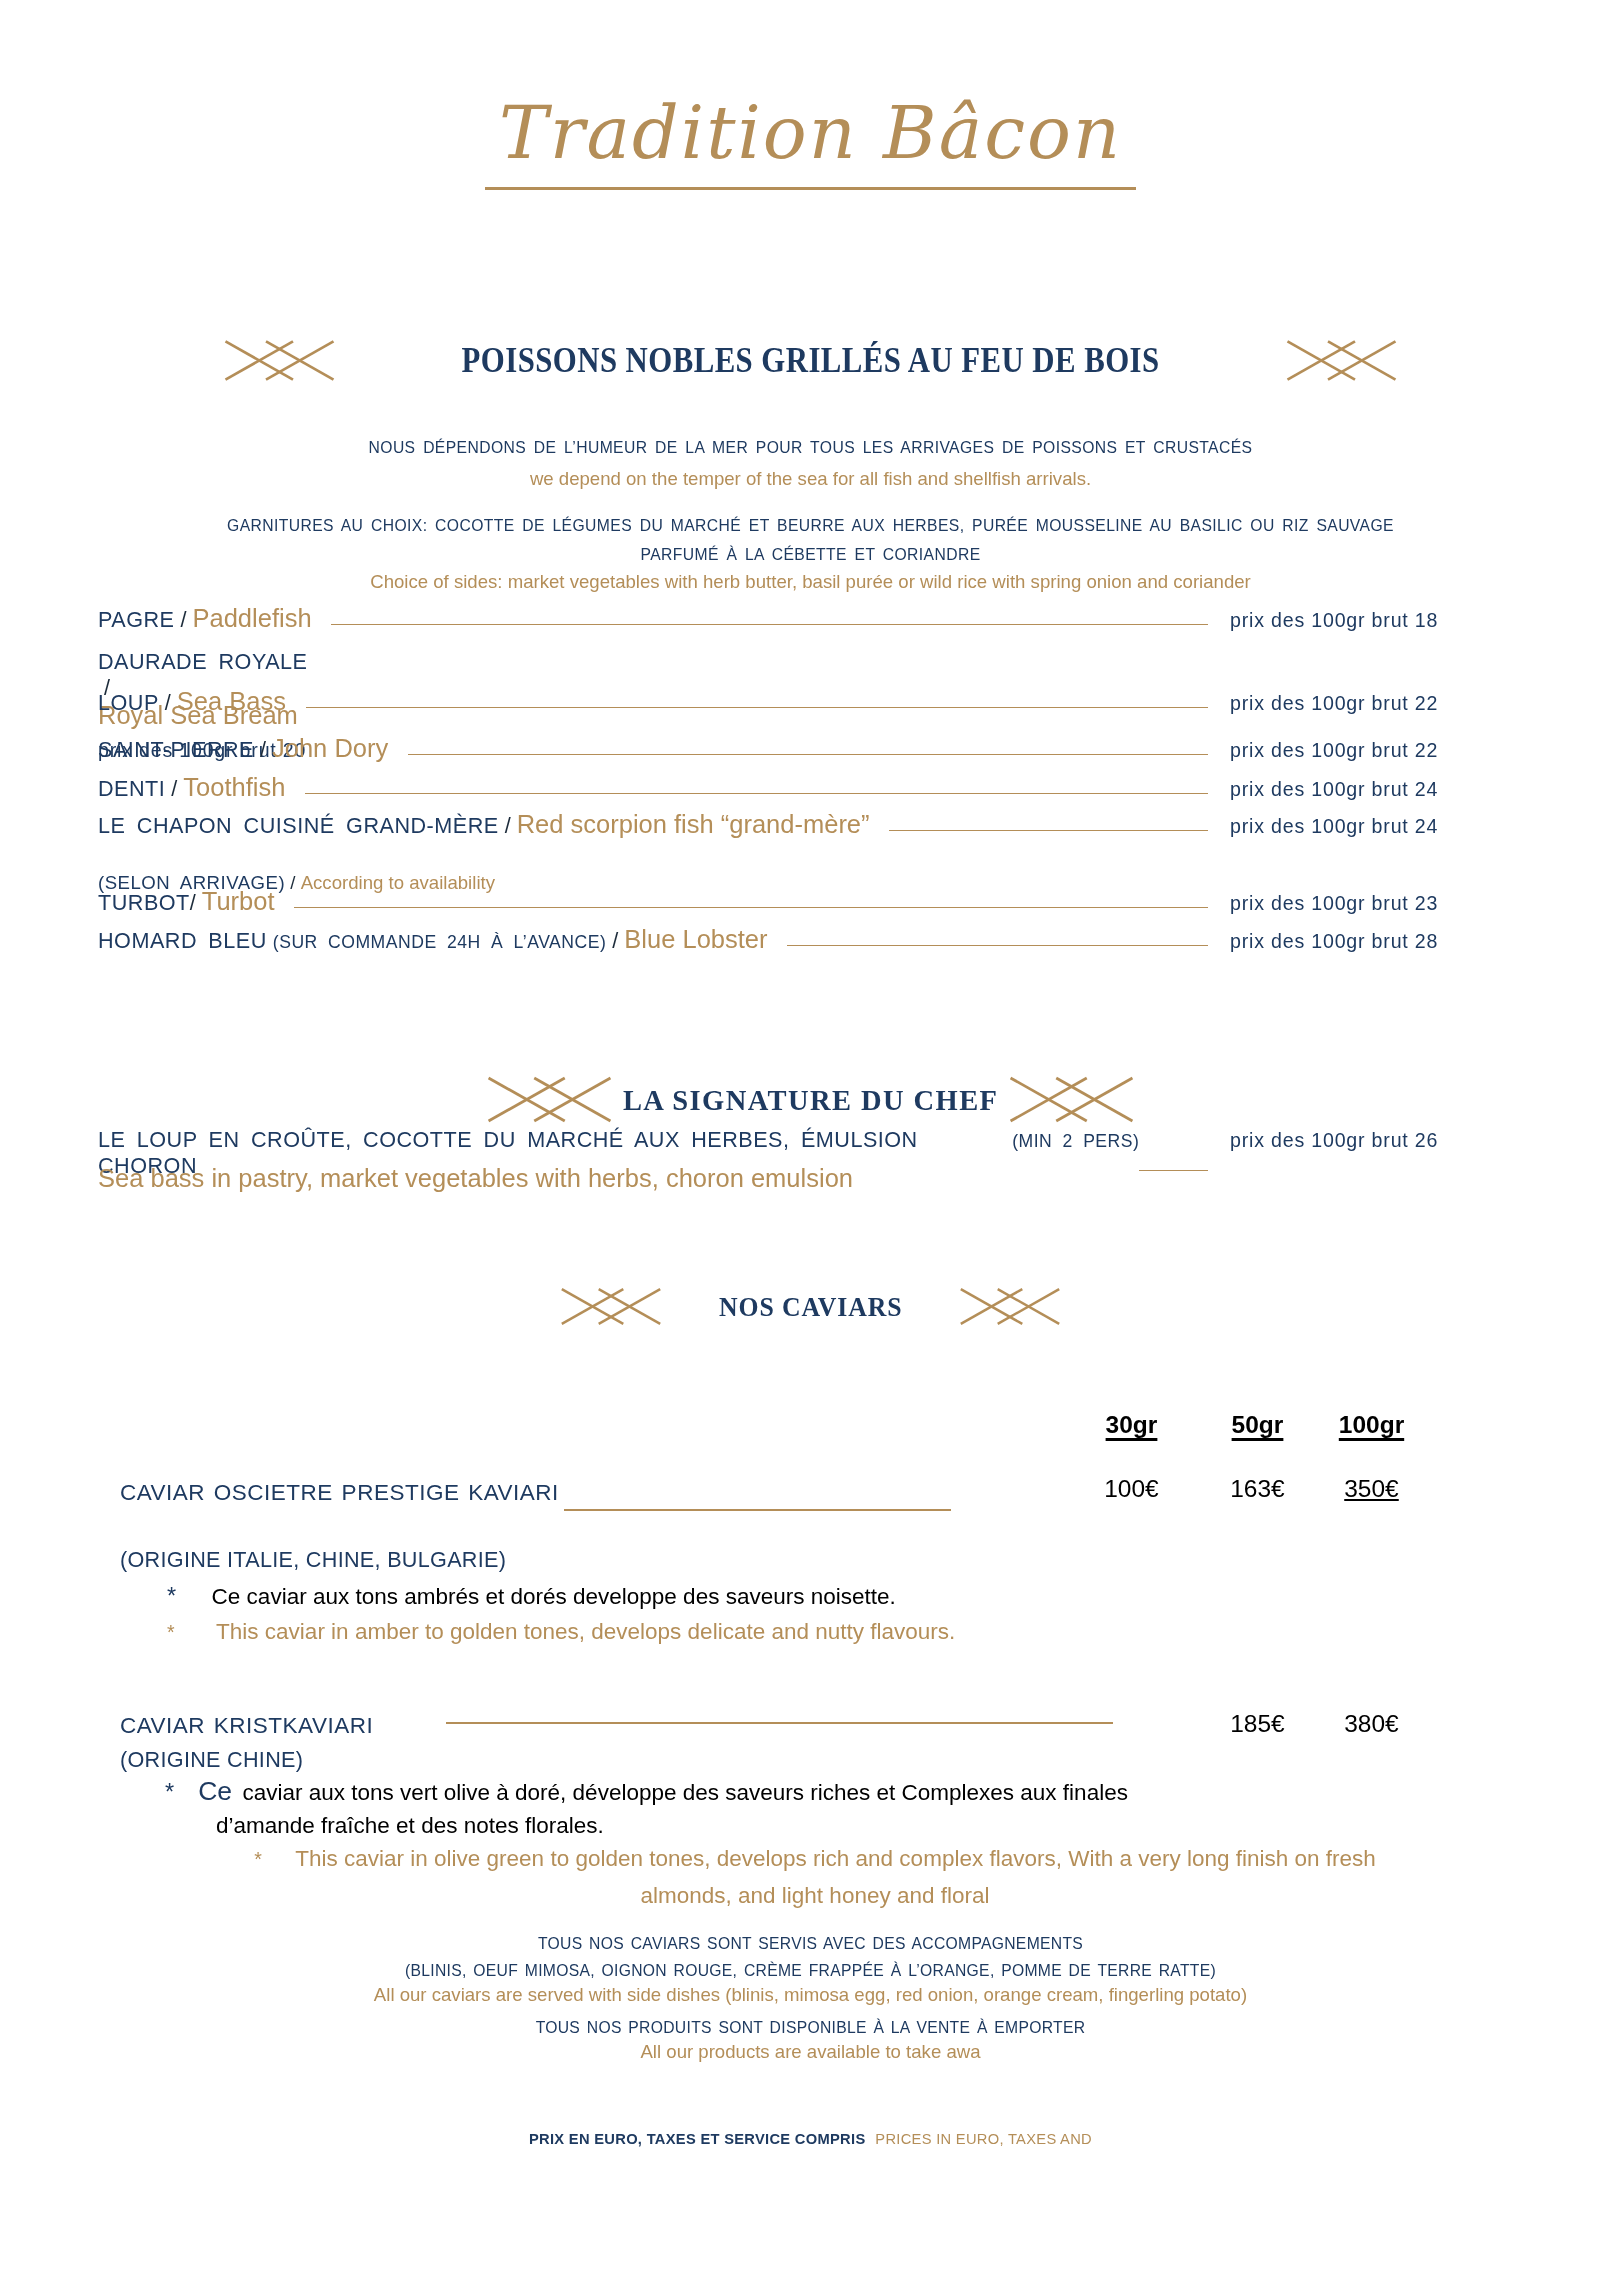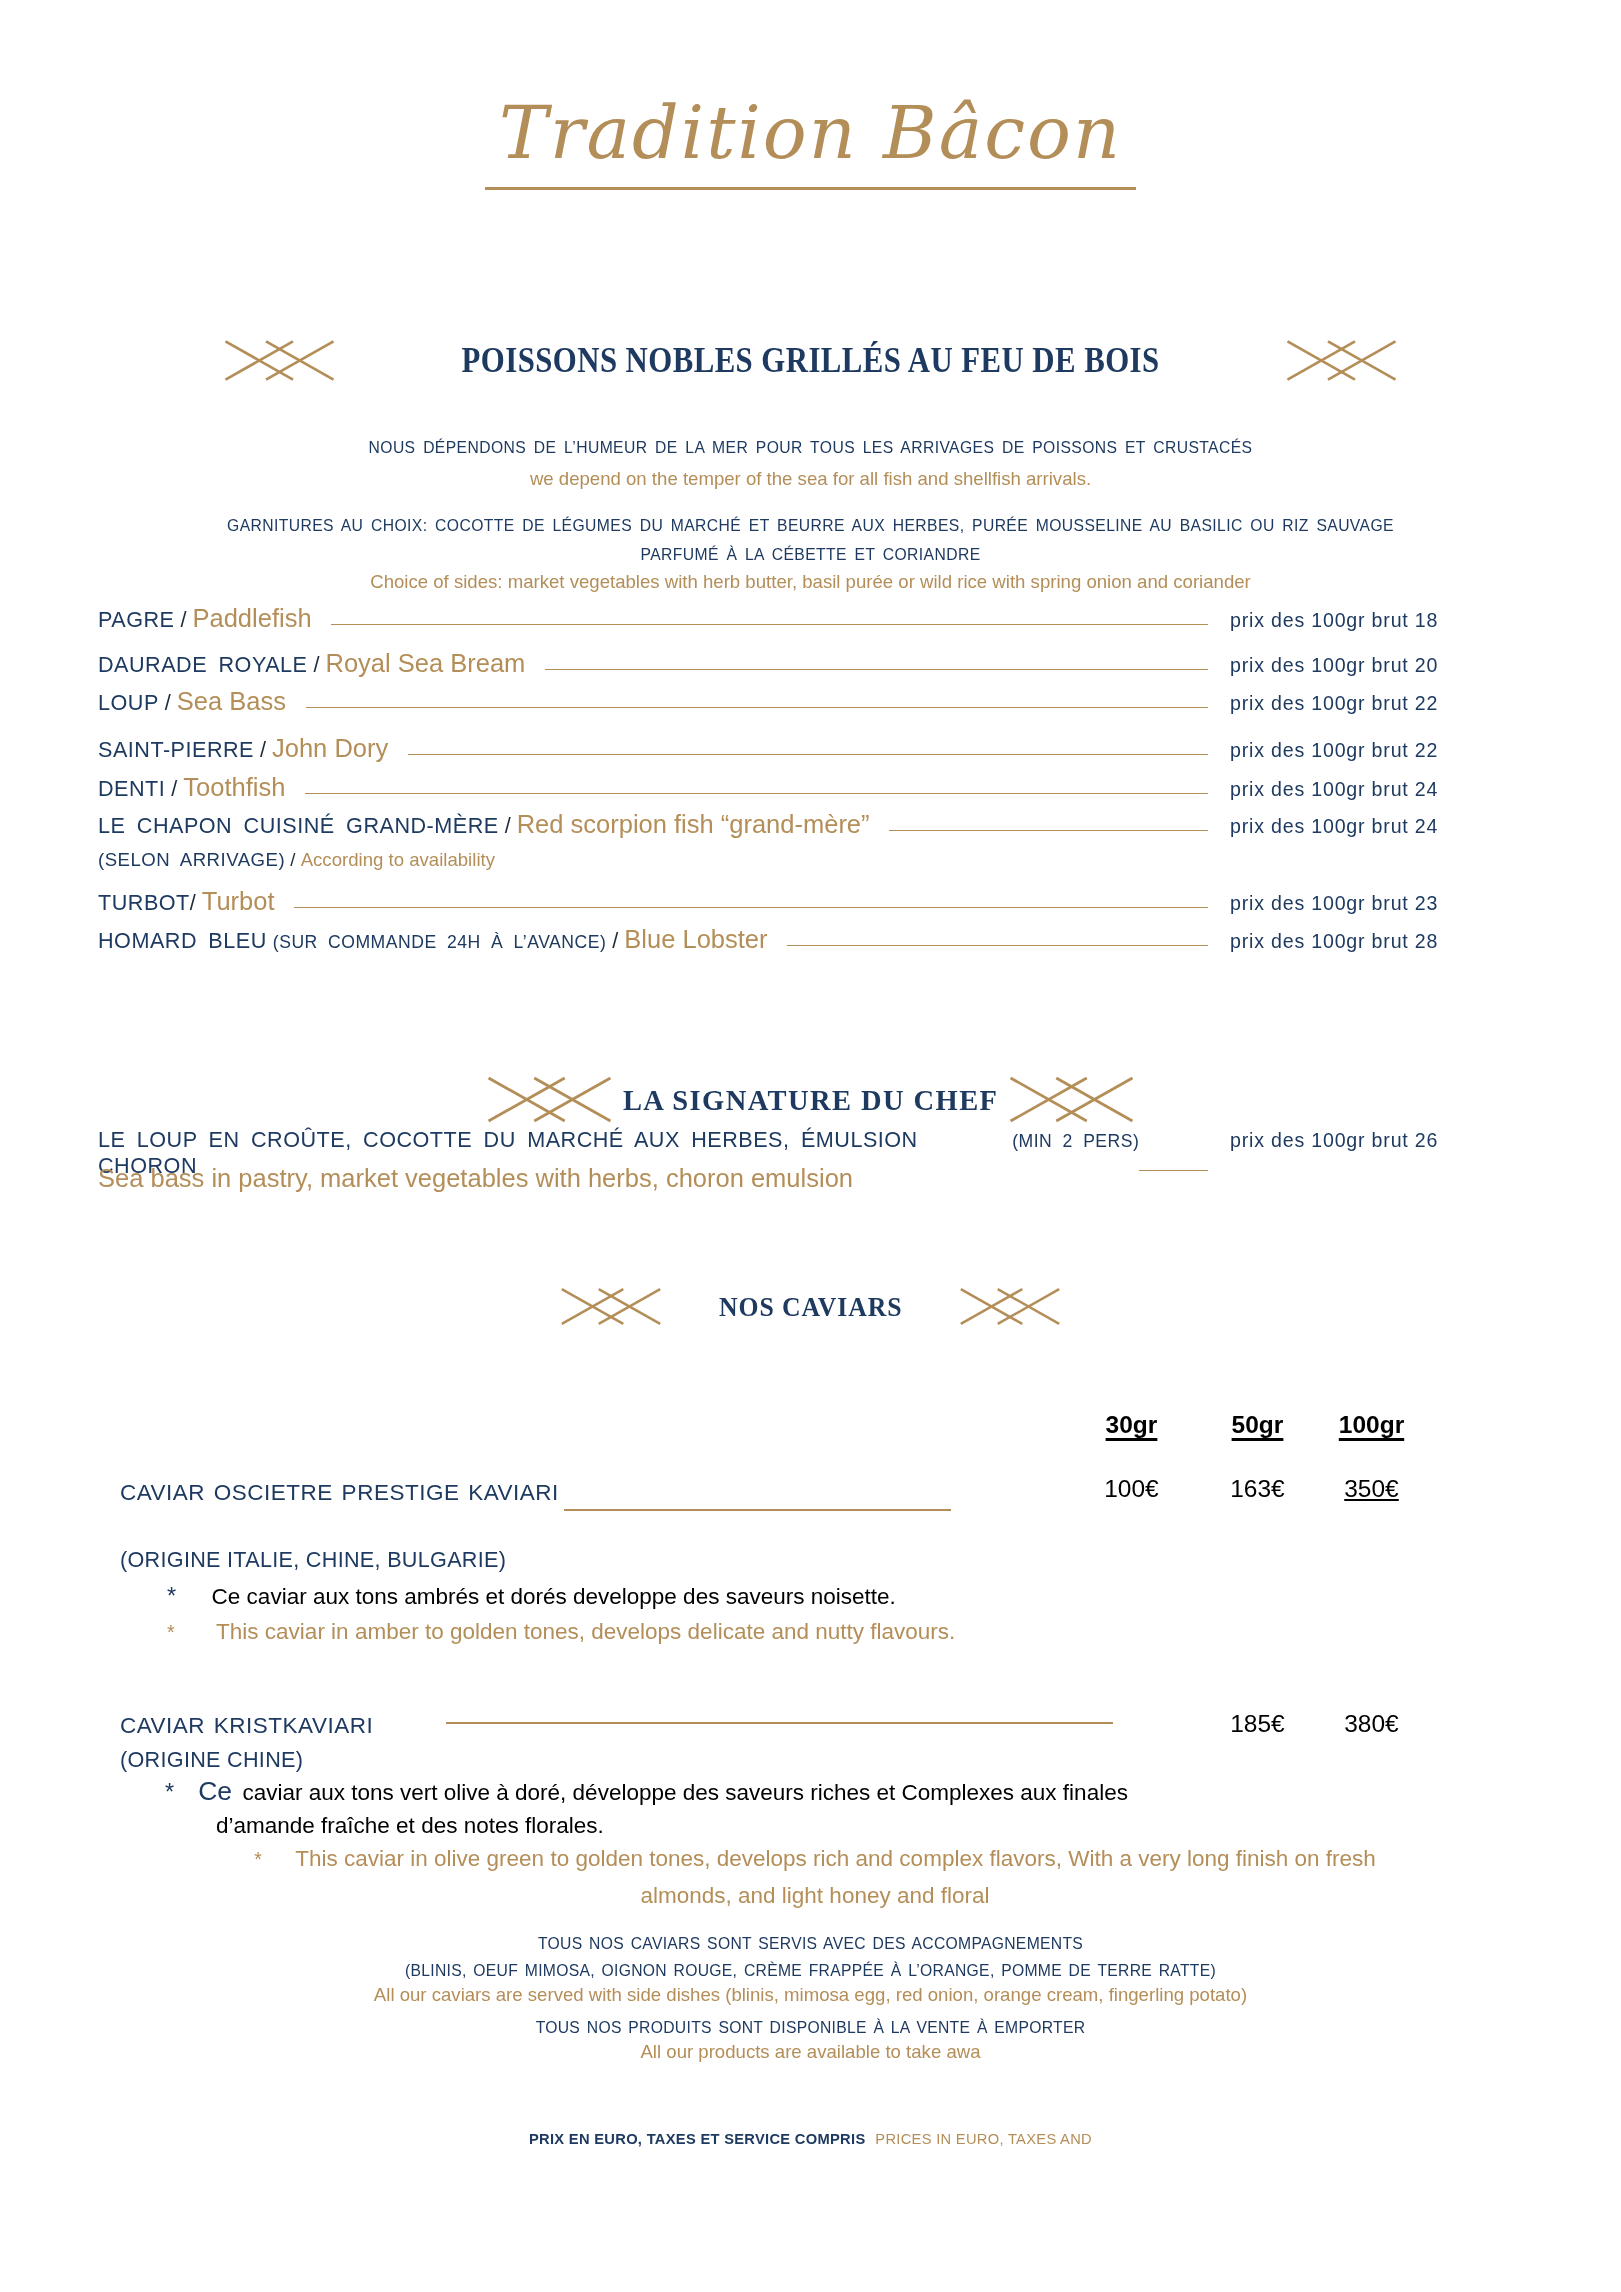--- a/index.html
+++ b/index.html
@@ -152,21 +152,21 @@
   <div class="abs center capsfr" style="top:546px;">PARFUMÉ À LA CÉBETTE ET CORIANDRE</div>
   <div class="abs center goldline" style="top:571px;">Choice of sides: market vegetables with herb butter, basil purée or wild rice with spring onion and coriander</div>
 
   <div class="frow" style="top:604px;">
     <span class="fr">PAGRE</span>
       <span class="sep"> / </span>
       <span class="en">Paddlefish</span>
     <span class="rule"></span>
     <span class="price">prix des 100gr brut 18</span>
   </div>
-  <div class="frow" style="top:649px;">
+  <div class="frow" style="top:649px;flex-direction:column;">
     <span class="fr">DAURADE ROYALE</span>
       <span class="sep"> / </span>
       <span class="en">Royal Sea Bream</span>
     <span class="rule"></span>
     <span class="price">prix des 100gr brut 20</span>
   </div>
   <div class="frow" style="top:687px;">
     <span class="fr">LOUP</span>
       <span class="sep"> / </span>
       <span class="en">Sea Bass</span>
@@ -187,21 +187,21 @@
     <span class="rule"></span>
     <span class="price">prix des 100gr brut 24</span>
   </div>
   <div class="frow" style="top:810px;">
     <span class="fr">LE CHAPON CUISINÉ GRAND-MÈRE</span>
       <span class="sep"> / </span>
       <span class="en">Red scorpion fish “grand-mère”</span>
     <span class="rule"></span>
     <span class="price">prix des 100gr brut 24</span>
   </div>
-  <div class="frow fnote" style="top:849px;text-align:center;">
+  <div class="frow fnote" style="top:872px;text-align:center;">
     <span class="fr">(SELON ARRIVAGE)</span>
       <span class="sep" style="font-size:18.6px;"> / </span>
       <span class="en">According to availability</span>
   </div>
   <div class="frow" style="top:887px;">
     <span class="fr">TURBOT</span>
       <span class="sep">/ </span>
       <span class="en">Turbot</span>
     <span class="rule"></span>
     <span class="price">prix des 100gr brut 23</span>

